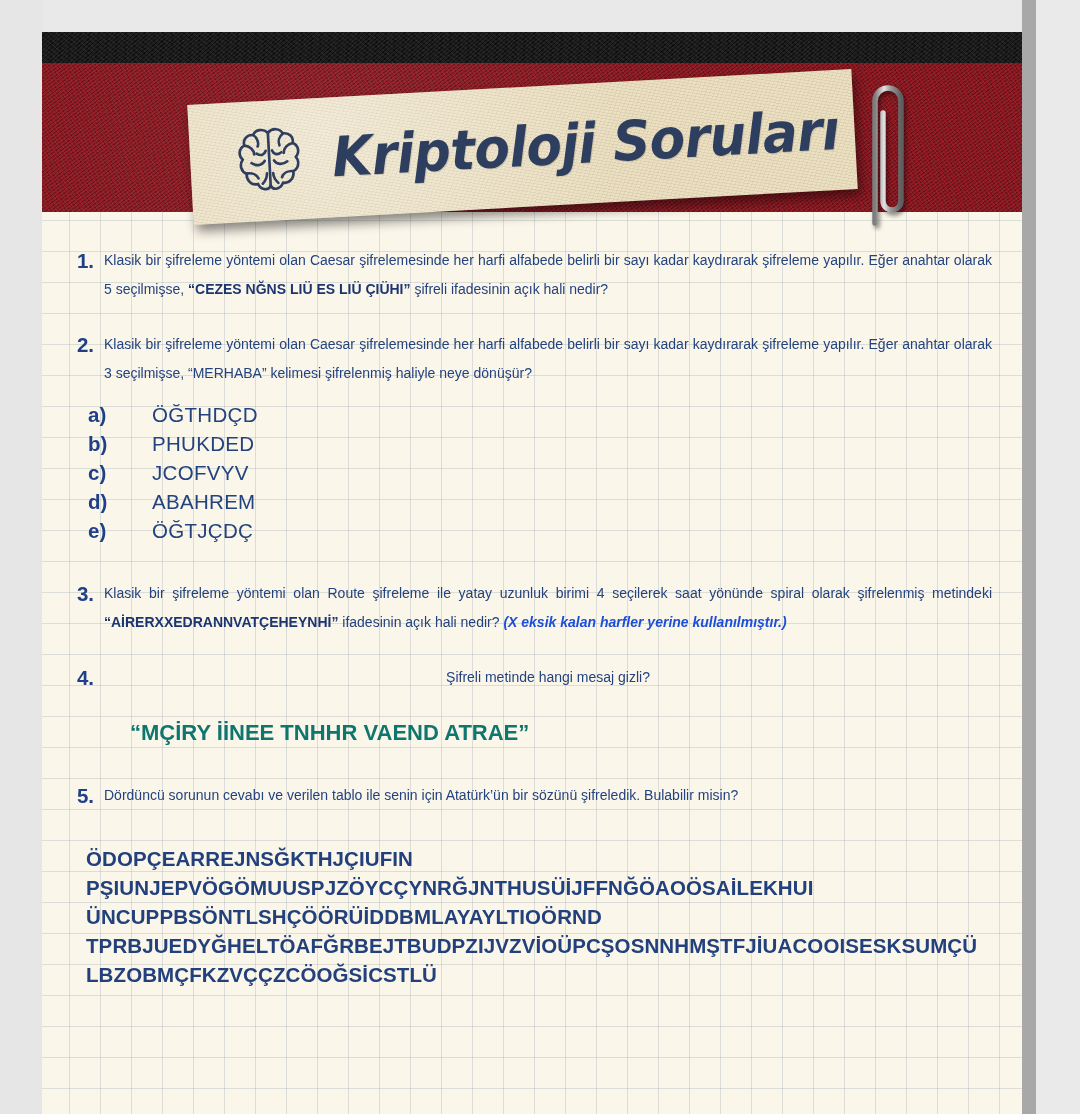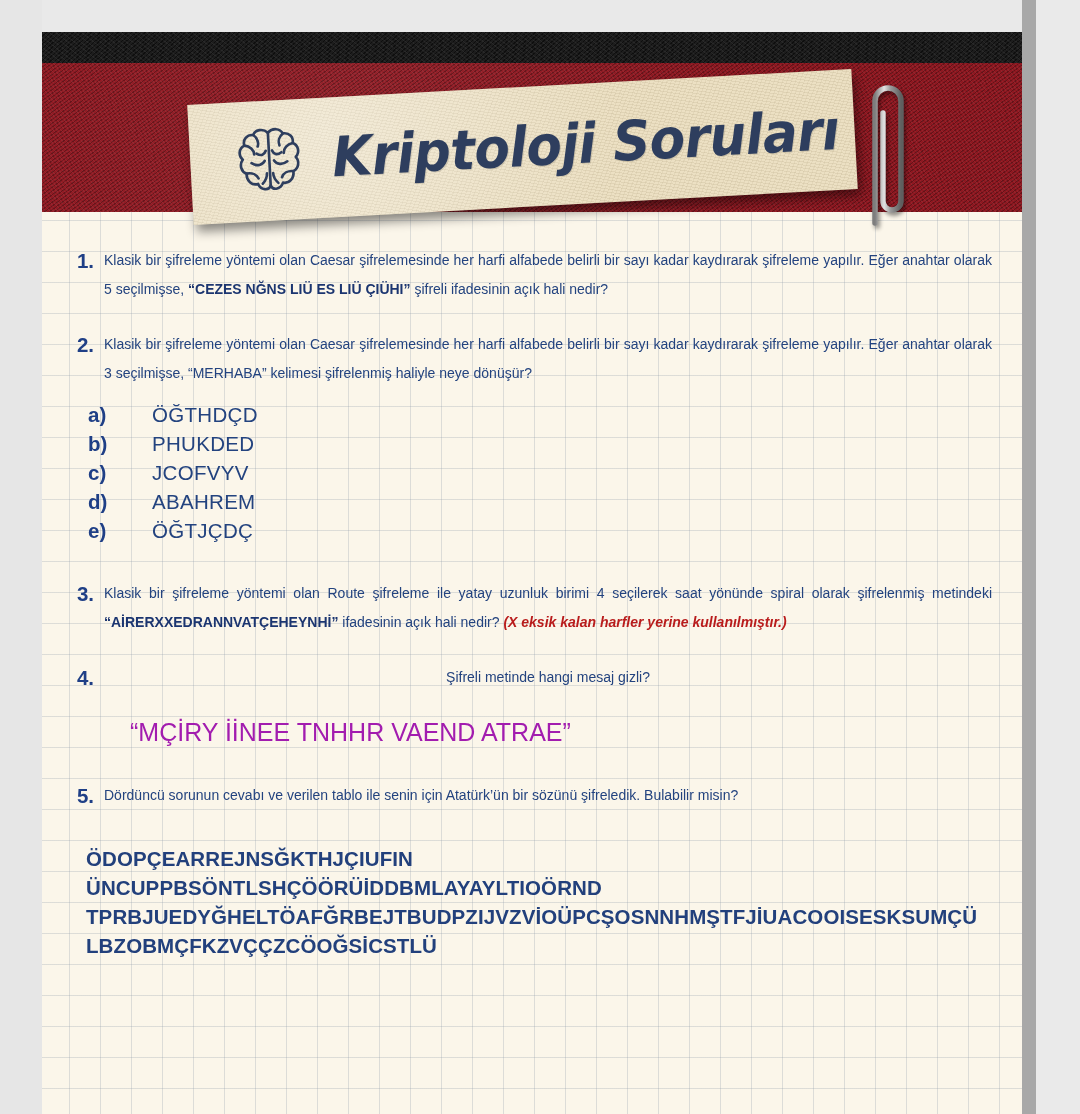--- a/index.html
+++ b/index.html
@@ -115,39 +115,39 @@
     font-weight:bold;font-size:20.5px;line-height:29px;color:#1f3f86;
   }
   .qtext{
     flex:1 1 auto;padding-right:30px;
     font-size:14px;line-height:29px;color:#23437f;
     text-align:justify;
     font-weight:500;
   }
   .qtext.nojust{text-align:center;}
   .qtext b{font-weight:bold;color:#1b3570;}
-  .qtext i.note{font-style:italic;font-weight:bold;color:#b91c1c;}
+  .qtext i.note{font-style:italic;font-weight:bold;color:#1d4ed8;}
 
   .options{
     margin:12px 0 0 0;padding:0;list-style:none;
   }
   .opt{
     display:flex;font-size:20.5px;line-height:29px;color:#23437f;
   }
   .opt .letter{
     flex:0 0 auto;width:46px;padding-left:46px;font-weight:bold;color:#1f3f86;
   }
   .opt .val{flex:1 1 auto;padding-left:18px;letter-spacing:.3px;}
 
   .cipherline{
     font-size:20.5px;line-height:29px;font-weight:bold;color:#22407c;
     white-space:nowrap;letter-spacing:.1px;
   }
   .quoteline{
-    font-size:25px;line-height:29px;font-weight:normal;color:#a21caf;
+    font-size:22px;line-height:29px;font-weight:bold;color:#0f766e;
   }
   .indent{margin-left:88px;}
   .spacer-m{height:26px;}
   .spacer-l{height:34px;}
   .block5{margin-left:44px;}
 </style>
 </head>
 <body>
 
 <div class="viewport">
@@ -270,20 +270,21 @@
 
       <div class="q">
         <div class="qnum">5.</div>
         <div class="qtext">Dördüncü sorunun cevabı ve verilen tablo ile senin için Atatürk’ün bir sözünü şifreledik. Bulabilir misin?</div>
       </div>
 
       <div class="spacer-l"></div>
 
       <div class="block5">
         <div class="cipherline">ÖDOPÇEARREJNSĞKTHJÇIUFIN</div>
+        <div class="cipherline">PŞIUNJEPVÖGÖMUUSPJZÖYCÇYNRĞJNTHUSÜİJFFNĞÖAOÖSAİLEKHUI</div>
         <div class="cipherline">ÜNCUPPBSÖNTLSHÇÖÖRÜİDDBMLAYAYLTIOÖRND</div>
         <div class="cipherline">TPRBJUEDYĞHELTÖAFĞRBEJTBUDPZIJVZVİOÜPCŞOSNNHMŞTFJİUACOOISESKSUMÇÜ</div>
         <div class="cipherline">LBZOBMÇFKZVÇÇZCÖOĞSİCSTLÜ</div>
       </div>
 
     </div>
   </div>
 </div>
 
 </body></html>

